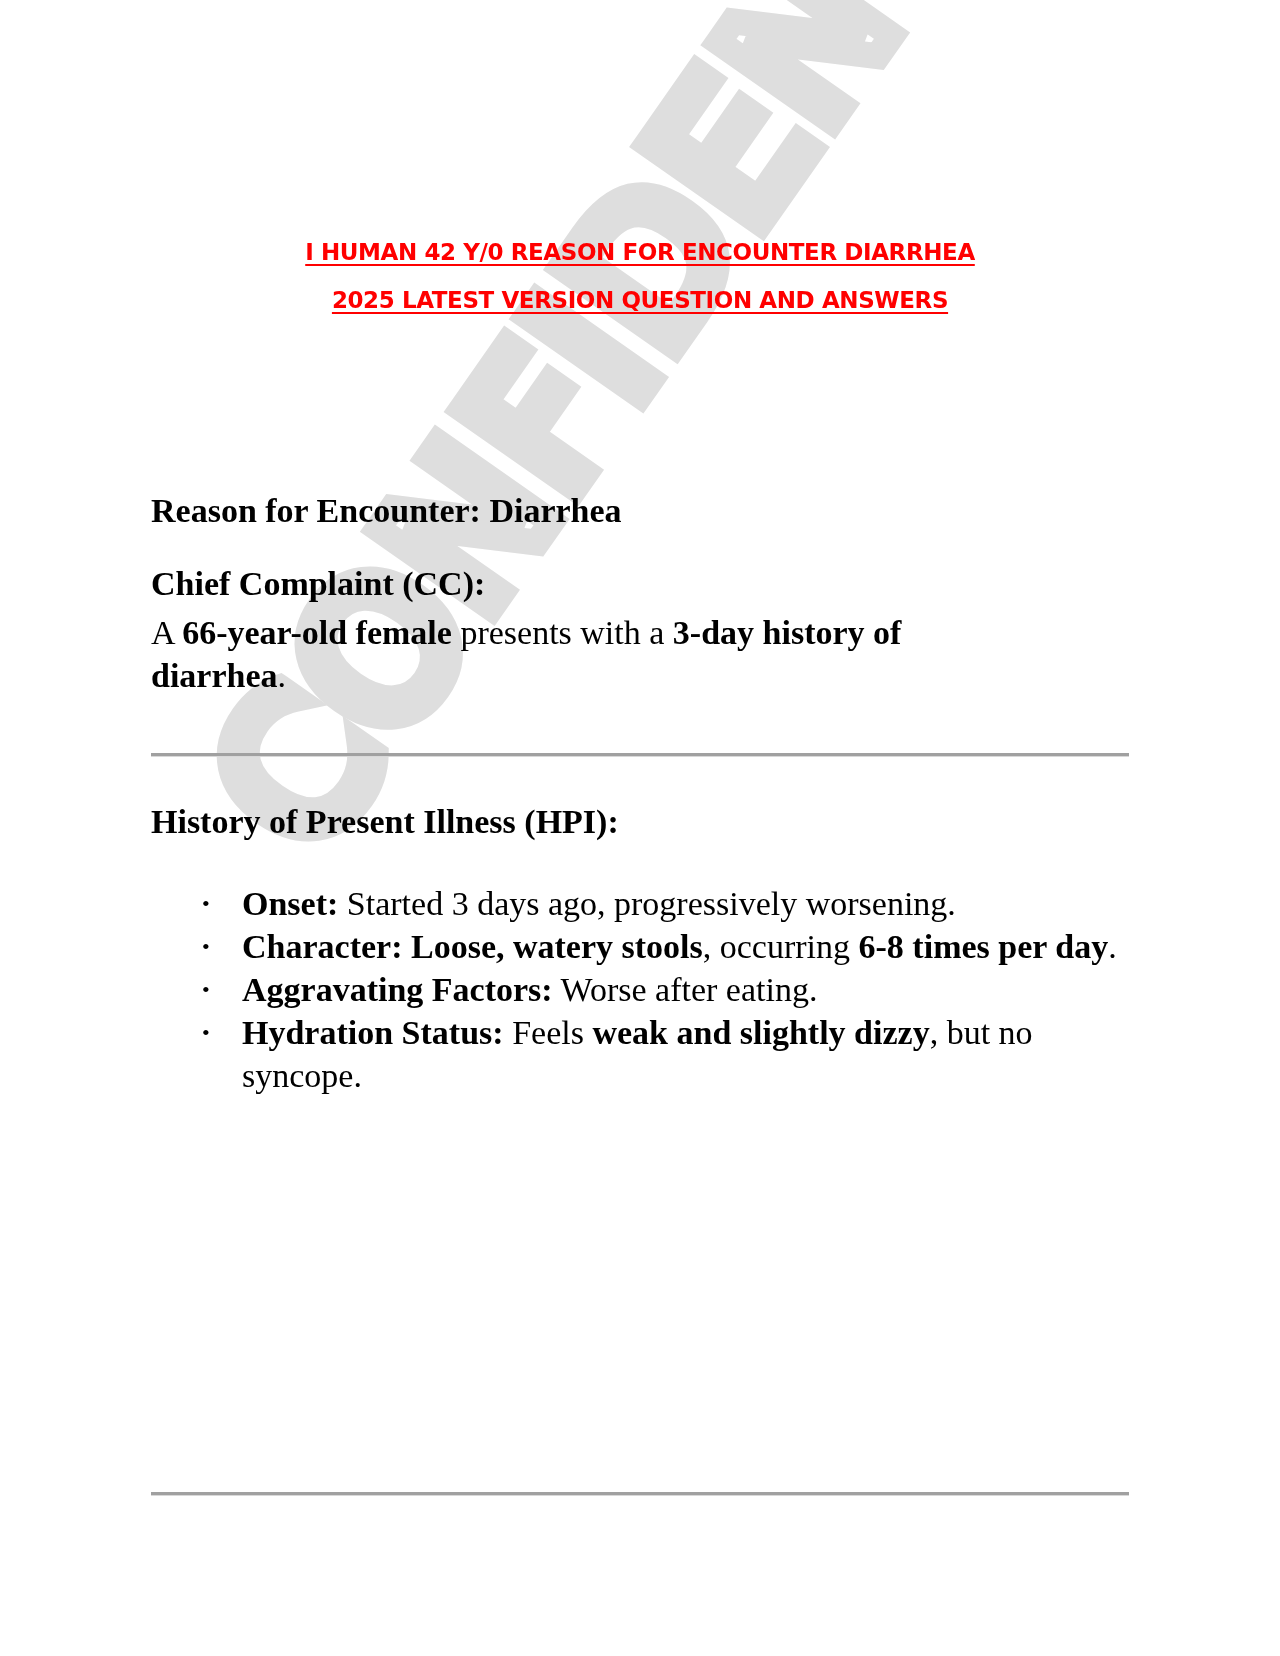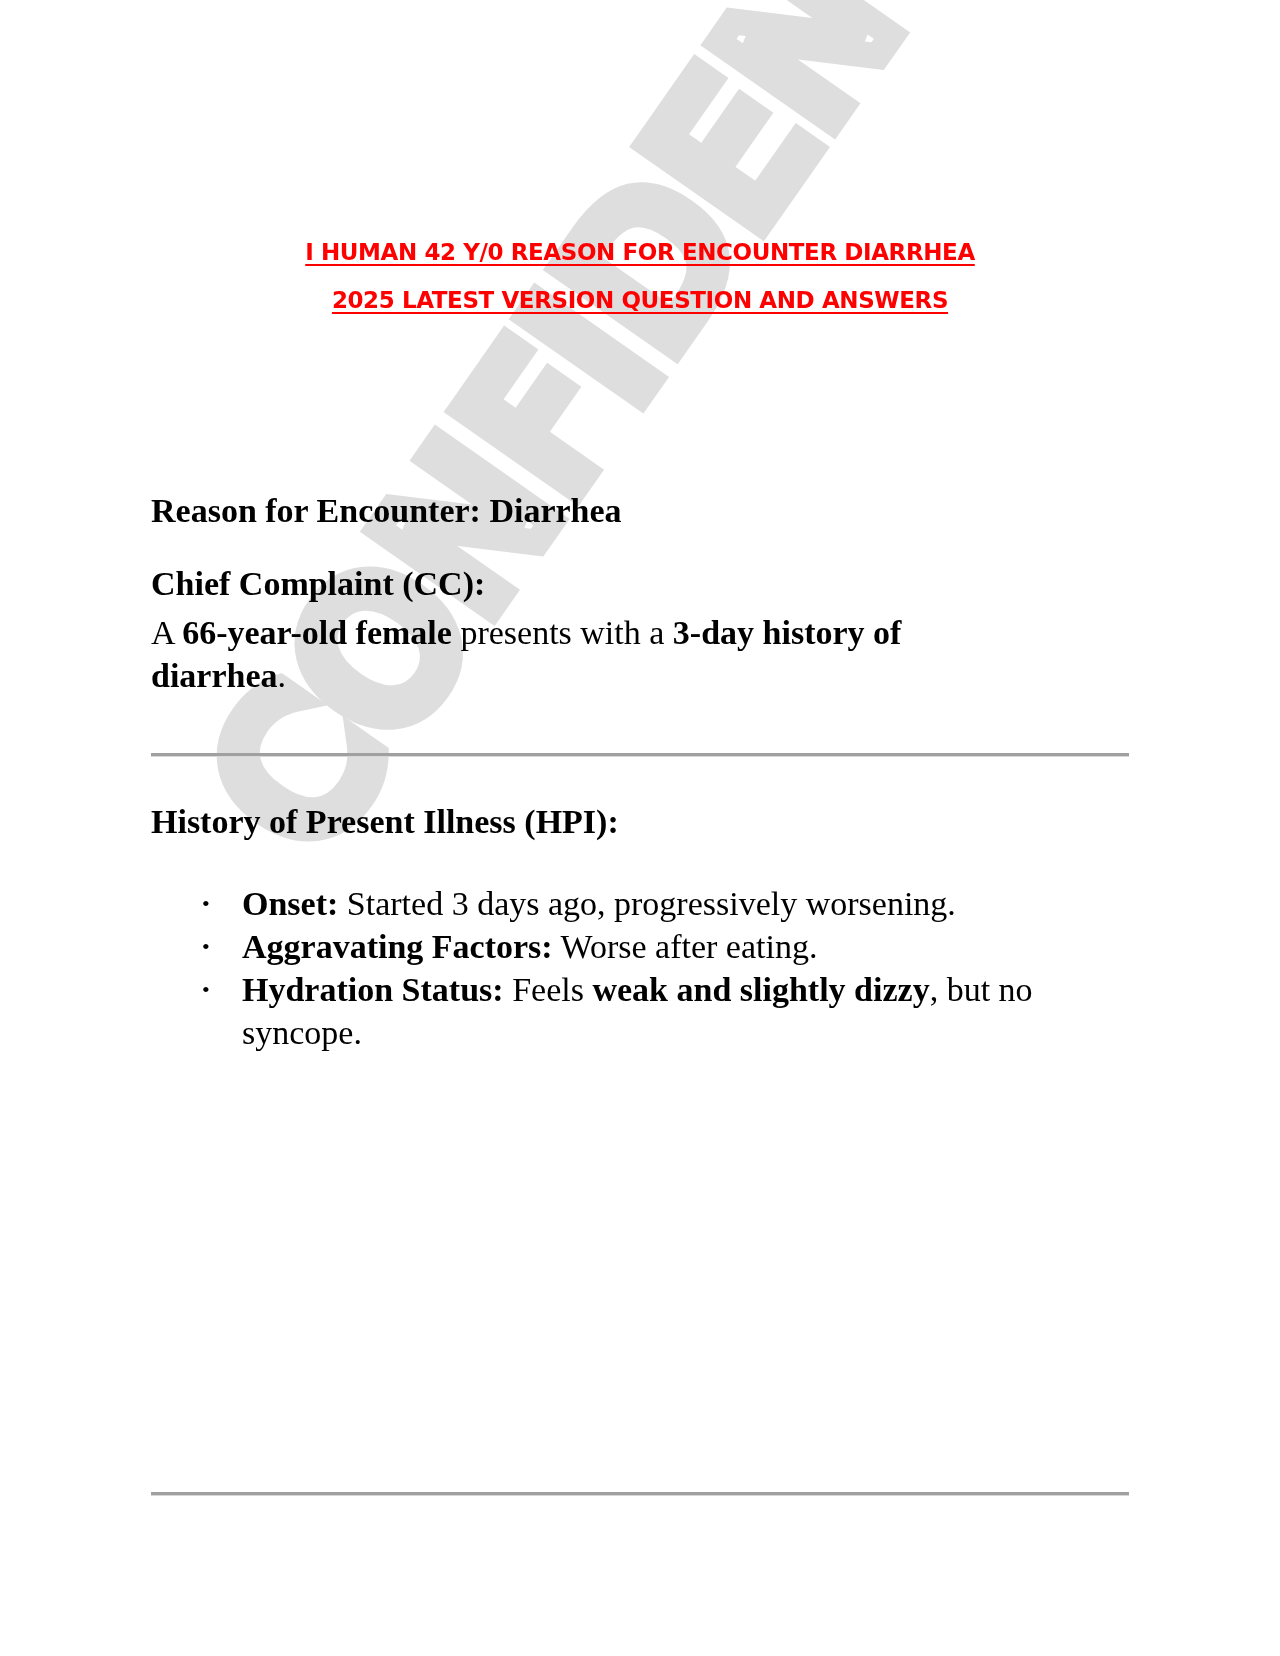--- a/index.html
+++ b/index.html
@@ -58,20 +58,21 @@
   <div class="content">
     <div class="h" style="top:489px;">Reason for Encounter: Diarrhea</div>
 
     <div class="h" style="top:562px;">Chief Complaint (CC):</div>
     <div class="p" style="top:575px; width:840px;margin-top:36px;"><span>A </span><b>66-year-old female</b><span> presents with a </span><b>3-day history of diarrhea</b><span>.</span></div>
 
     <div class="h" style="top:792px;margin-top:8px;">History of Present Illness (HPI):</div>
 
     <ul class="hpi">
       <li><b>Onset:</b><span> Started 3 days ago, progressively worsening.</span></li>
+      <li><b>Character: Loose, watery stools</b><span>, occurring </span><b>6-8 times per day</b><span>.</span></li>
       <li><b>Aggravating Factors:</b><span> Worse after eating.</span></li>
       <li><b>Hydration Status:</b><span> Feels </span><b>weak and slightly dizzy</b><span>, but no syncope.</span></li>
     </ul>
   </div>
 
   <div class="rule" style="top:753px;"></div>
   <div class="rule" style="top:1492px;"></div>
 
 </div>
 

